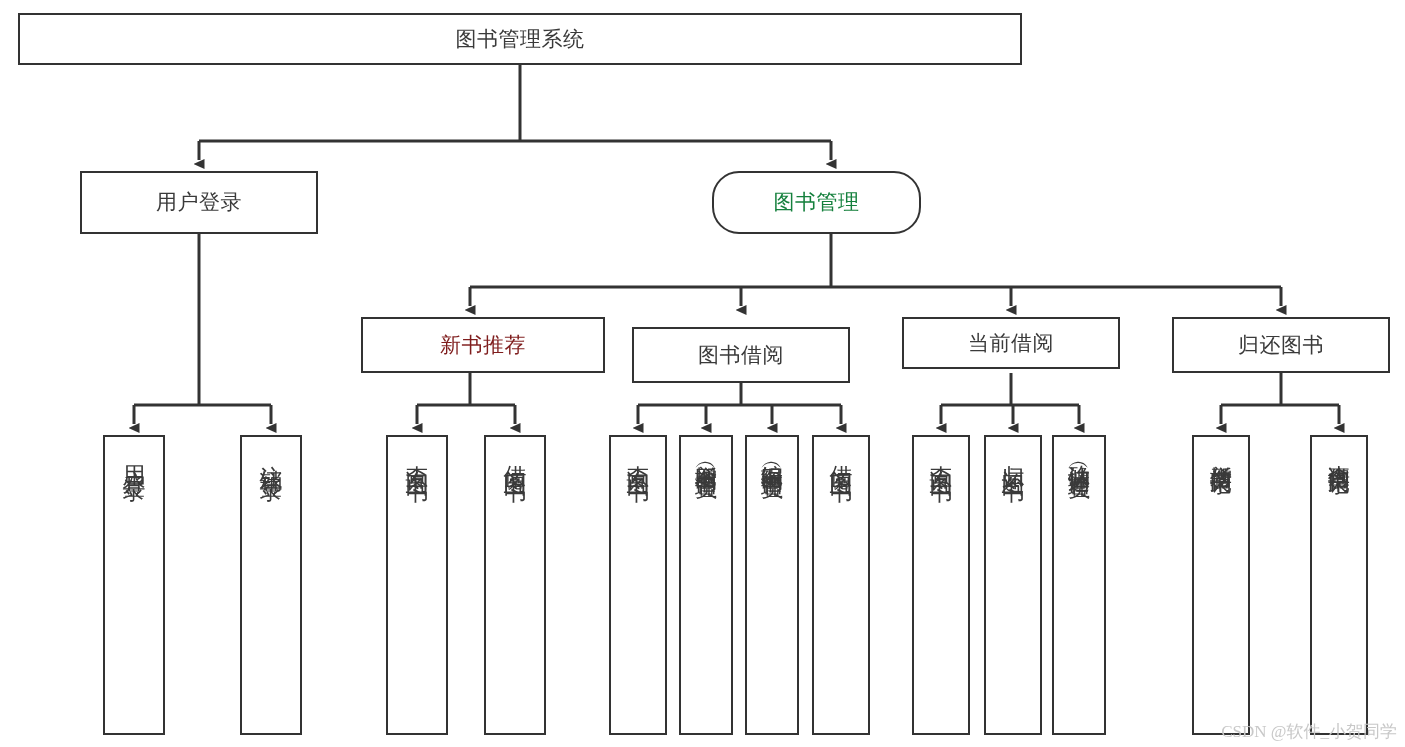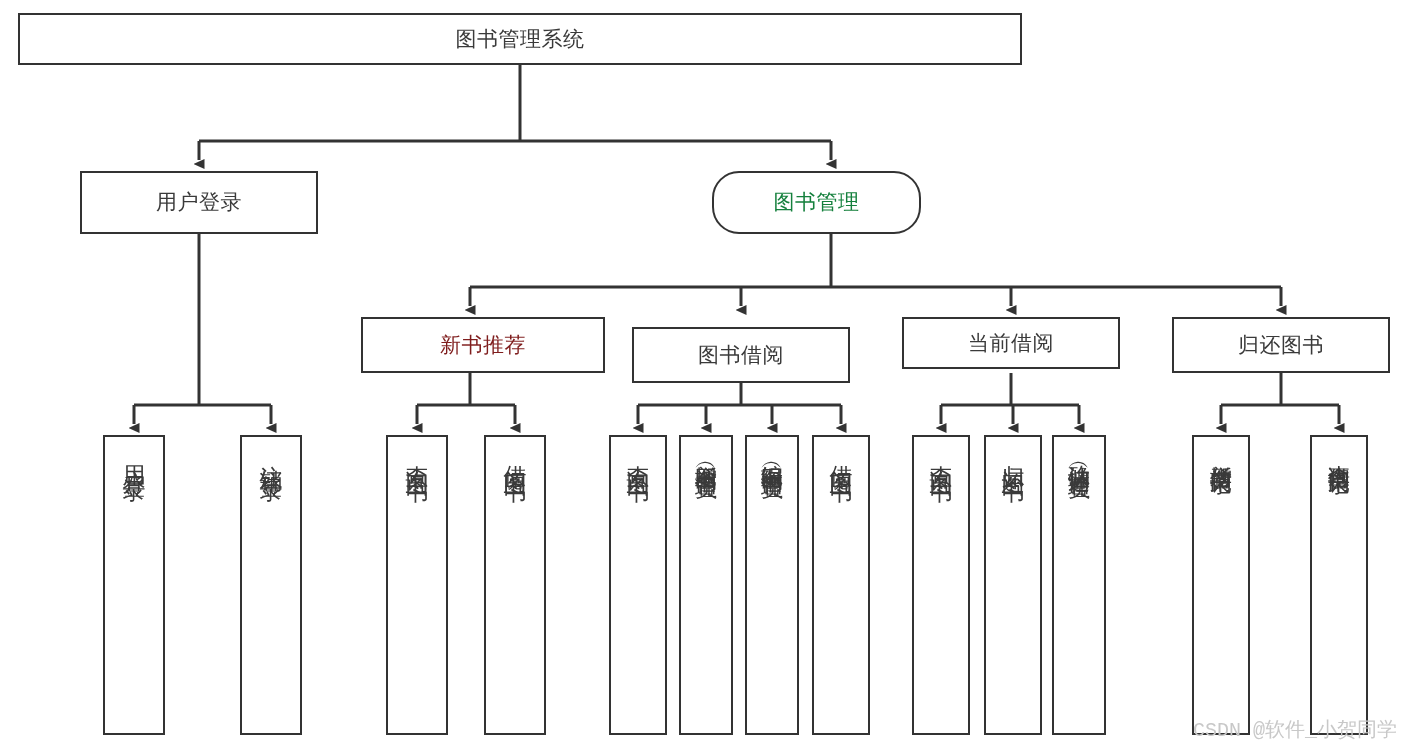--- a/index.html
+++ b/index.html
@@ -58,25 +58,25 @@
     white-space: nowrap;
   }
   .node.vert.tall .lbl {
     font-size: 22px;
     letter-spacing: 2px;
   }
   #watermark {
     position: absolute;
     right: 8px;
     bottom: 4px;
-    font-size: 20px;
+    font-size: 17px;
     color: #c8c8c8;
     white-space: nowrap;
     z-index: 5;
-    font-family: Liberation Mono, monospace;
+    font-family: Liberation Serif, serif;
   }
 </style>
 </head>
 <body>
 
 <div id="stage">
   <svg id="edges" viewBox="0 0 1405 747" xmlns="http://www.w3.org/2000/svg">
     <defs>
       <marker id="arrow" markerWidth="10" markerHeight="11" refX="1" refY="5.5" orient="auto" markerUnits="userSpaceOnUse">
         <path d="M0,0 L10,0 L5,11 Z" fill="#333333"></path>

